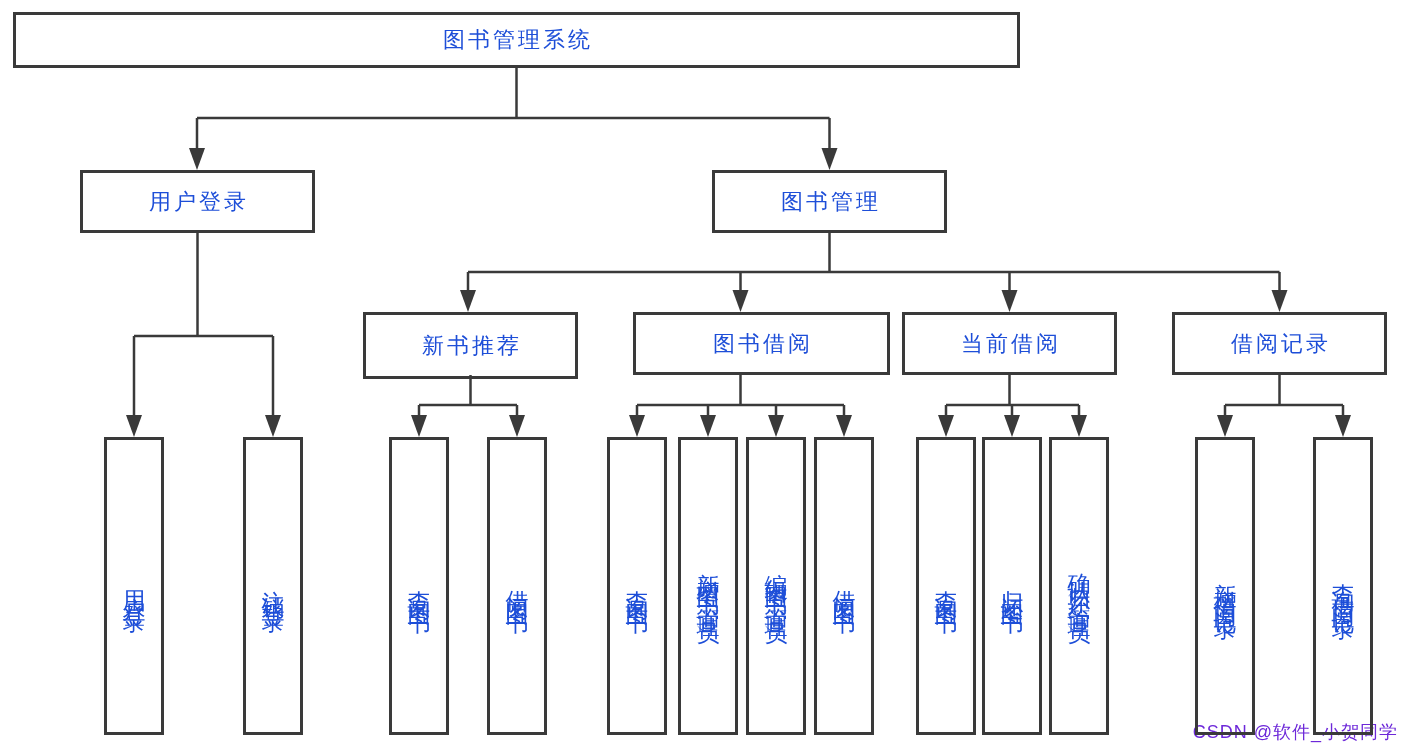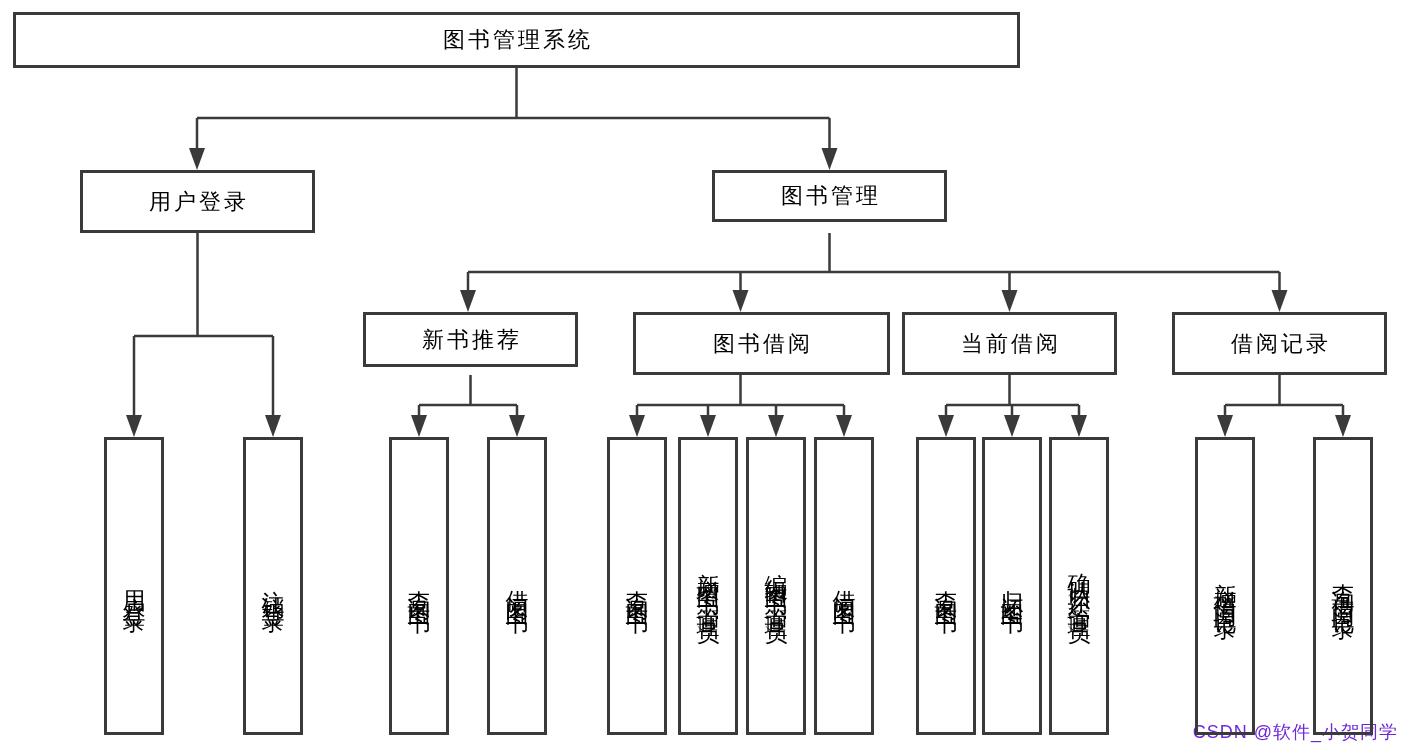--- a/index.html
+++ b/index.html
@@ -23,21 +23,21 @@
     width: 1405px; height: 747px;
   }
   .box {
     position: absolute;
     box-sizing: border-box;
     border: 3px solid #3a3a3a;
     background: transparent;
     display: flex;
     align-items: center;
     justify-content: center;
-    color: #000000;
+    color: #1d4ed8;
   }
   .box .lbl {
     font-size: 22px;
     letter-spacing: 3px;
     white-space: nowrap;
     text-indent: 3px;
   }
   .box.v .lbl {
     writing-mode: vertical-rl;
     text-orientation: mixed;
@@ -142,25 +142,25 @@
     </g>
   </svg>
 
   <div class="box" style="left:13px; top:12px; width:1007px; height:56px;">
     <span class="lbl">图书管理系统</span>
   </div>
 
   <div class="box" style="left:80px; top:170px; width:235px; height:63px;">
     <span class="lbl">用户登录</span>
   </div>
-  <div class="box" style="left:712px; top:170px; width:235px; height:52px;">
+  <div class="box" style="left:712px; top:170px; width:235px; height:63px;">
     <span class="lbl">图书管理</span>
   </div>
 
-  <div class="box" style="left:363px; top:312px; width:215px; height:55px;">
+  <div class="box" style="left:363px; top:312px; width:215px; height:67px;">
     <span class="lbl">新书推荐</span>
   </div>
   <div class="box" style="left:633px; top:312px; width:257px; height:63px;">
     <span class="lbl">图书借阅</span>
   </div>
   <div class="box" style="left:902px; top:312px; width:215px; height:63px;">
     <span class="lbl">当前借阅</span>
   </div>
   <div class="box" style="left:1172px; top:312px; width:215px; height:63px;">
     <span class="lbl">借阅记录</span>

